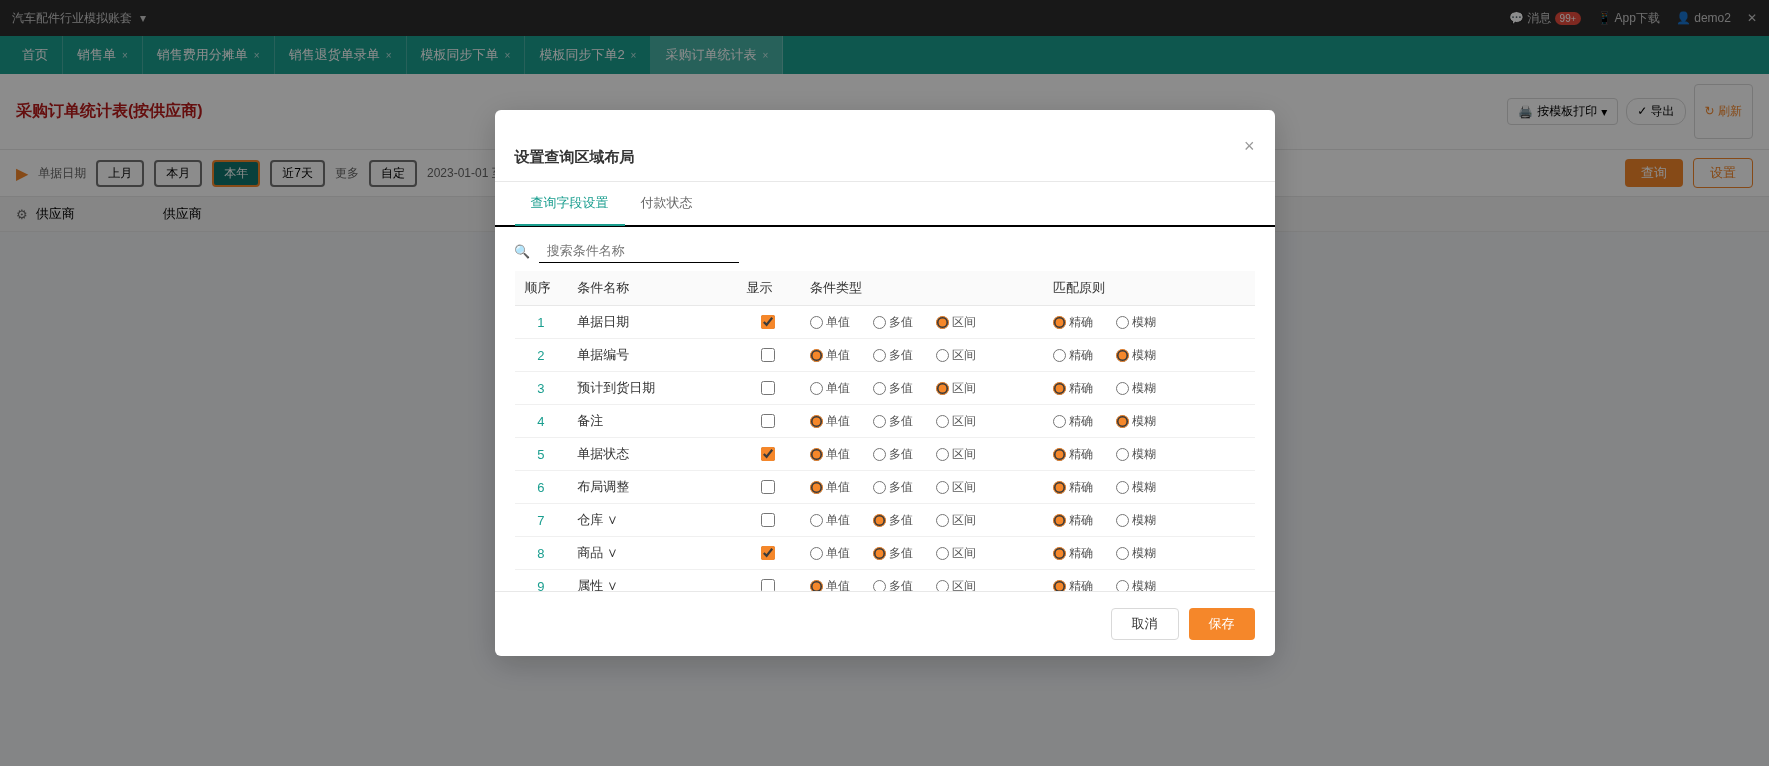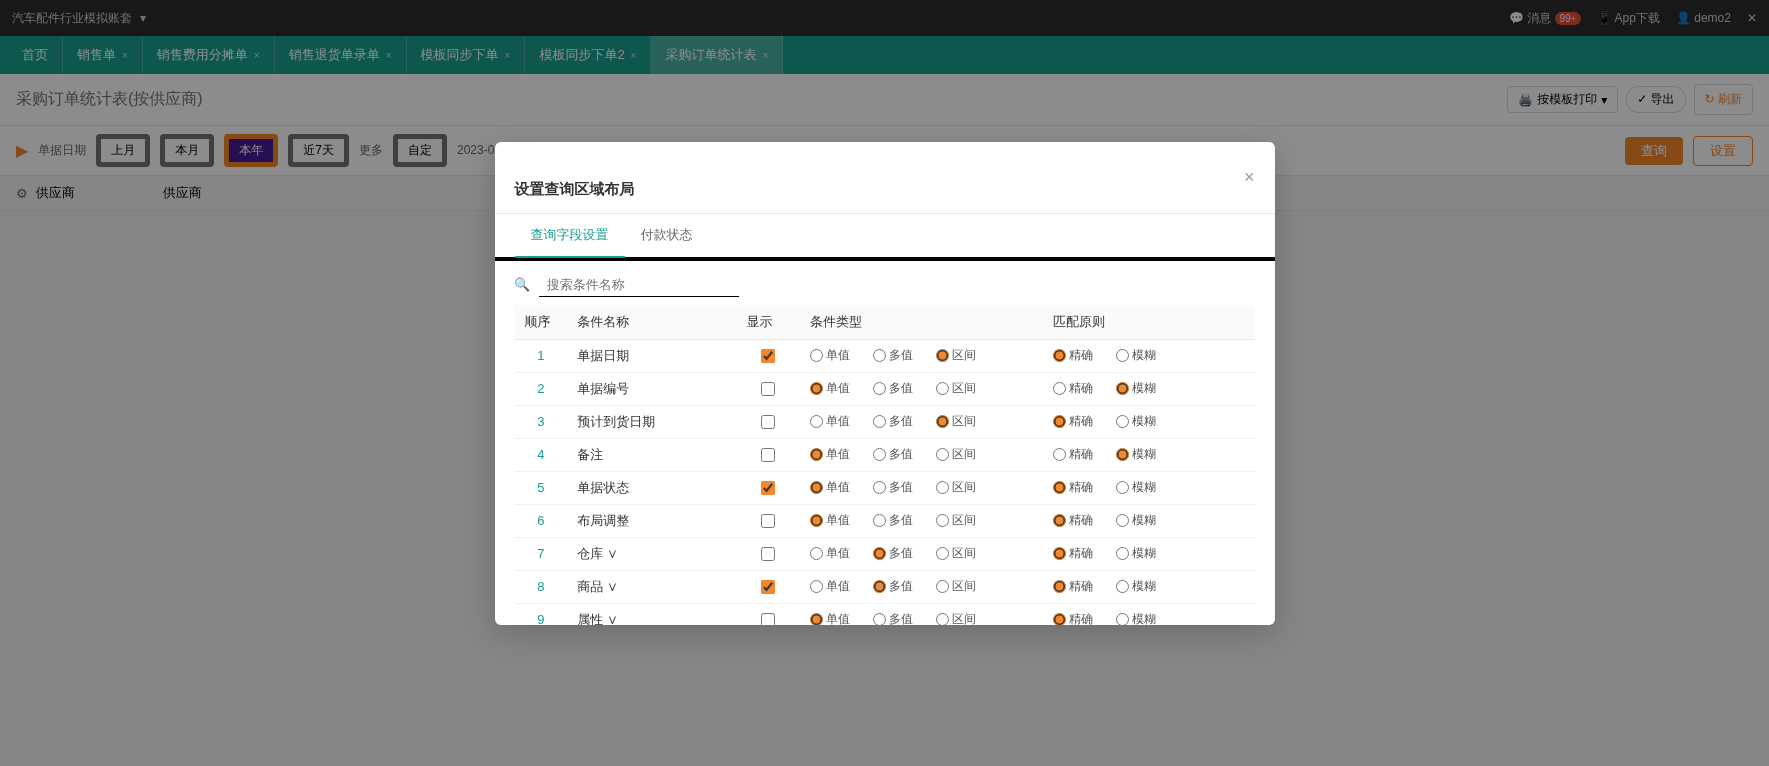--- a/index.html
+++ b/index.html
@@ -51,54 +51,54 @@
 
     
     .page-header {
       background: white;
       padding: 10px 16px;
       border-bottom: 1px solid #e8e8e8;
       display: flex;
       align-items: center;
       justify-content: space-between;
     }
-    .page-title { font-size: 16px; font-weight: normal; color: #737373; }
+    .page-title { font-size: 16px; font-weight: bold; color: #b91c1c; }
     .header-actions { display: flex; align-items: center; gap: 8px; }
     .btn-print {
       border: 1px solid #d9d9d9;
       background: white;
       padding: 4px 10px;
       border-radius: 4px;
       cursor: pointer;
       font-size: 12px;
       display: flex; align-items: center; gap: 4px;
     }
     .btn-export { border: 1px solid #d9d9d9; background: white; padding: 4px 10px; border-radius: 12px; cursor: pointer; font-size: 12px; }
-    .btn-refresh { border: 1px solid #d9d9d9; background: white; padding: 6px 10px; border-radius: 4px; cursor: pointer; font-size: 12px; color: #f5872a; }
+    .btn-refresh { border: 1px solid #d9d9d9; background: white; padding: 18px 10px; border-radius: 4px; cursor: pointer; font-size: 12px; color: #f5872a; }
 
     
     .toolbar {
       background: white;
       padding: 8px 16px;
       display: flex;
       align-items: center;
       gap: 10px;
       border-bottom: 1px solid #e8e8e8;
     }
     .toolbar-toggle { color: #f5872a; cursor: pointer; font-size: 16px; }
     .filter-label { color: #666; font-size: 12px; }
     .filter-btn {
       padding: 3px 10px;
       border-radius: 4px;
-      border: 5px solid #737373;
+      border: 2px solid #737373;
       background: white;
       cursor: pointer;
       font-size: 12px;
     }
-    .filter-btn.active { background: #4c1d95; color: white; border-color: #f5872a; }
+    .filter-btn.active { background: #0f766e; color: white; border-color: #f5872a; }
     .filter-more { color: #666; font-size: 12px; cursor: pointer; }
     .filter-date { color: #666; font-size: 12px; }
     .btn-query { background: #f5872a; color: white; border: none; padding: 5px 16px; border-radius: 4px; cursor: pointer; font-size: 13px; }
     .btn-set { background: white; color: #f5872a; border: 1px solid #f5872a; padding: 5px 16px; border-radius: 4px; cursor: pointer; font-size: 13px; }
     .toolbar-spacer { flex: 1; }
 
     
     .table-header {
       background: #f5f5f5;
       border-bottom: 1px solid #e8e8e8;
@@ -137,21 +137,21 @@
       align-items: center;
       justify-content: space-between;
     }
     .dialog-title { font-size: 15px; font-weight: bold; color: #333; margin-top: 24px; }
     .dialog-close { cursor: pointer; color: #999; font-size: 18px; line-height: 1; }
 
     
     .dialog-tabs {
       display: flex;
       padding: 0 20px;
-      border-bottom: 4px solid #000000;
+      border-bottom: 2px solid #000000;
     }
     .dialog-tab {
       padding: 12px 16px;
       cursor: pointer;
       font-size: 13px;
       color: #666;
       border-bottom: 2px solid transparent;
       margin-bottom: -1px;
     }
     .dialog-tab.active { color: #1a9e8f; border-bottom-color: #1a9e8f; font-weight: 500; }
@@ -527,14 +527,18 @@
                     <label class="radio-label"><input type="radio" name="match_8" checked="" style="">精确</label>
                     <label class="radio-label"><input type="radio" name="match_8" style="">模糊</label>
                   </div>
                 </td>
               </tr>
             </tbody>
         </table>
       </div>
     </div>
 
+    <div class="dialog-footer">
+      <button class="btn-cancel">取消</button>
+      <button class="btn-save">保存</button>
+    </div>
   </div>
 </div>
 
 </body></html>

